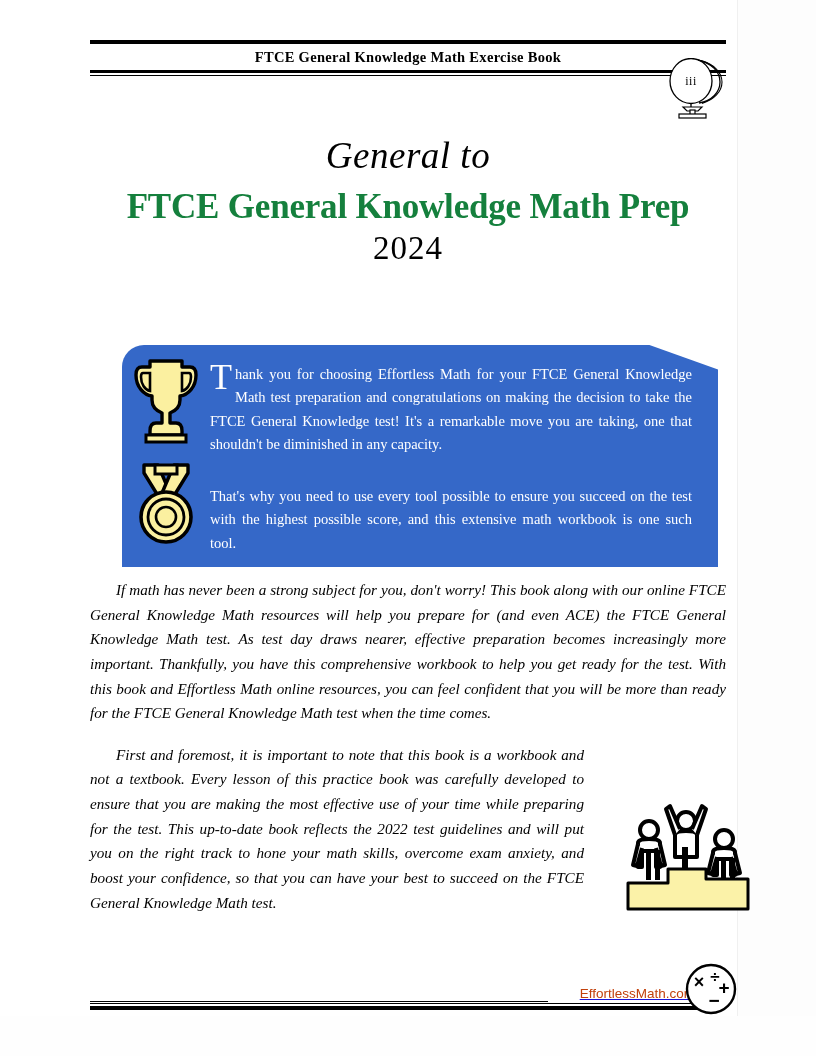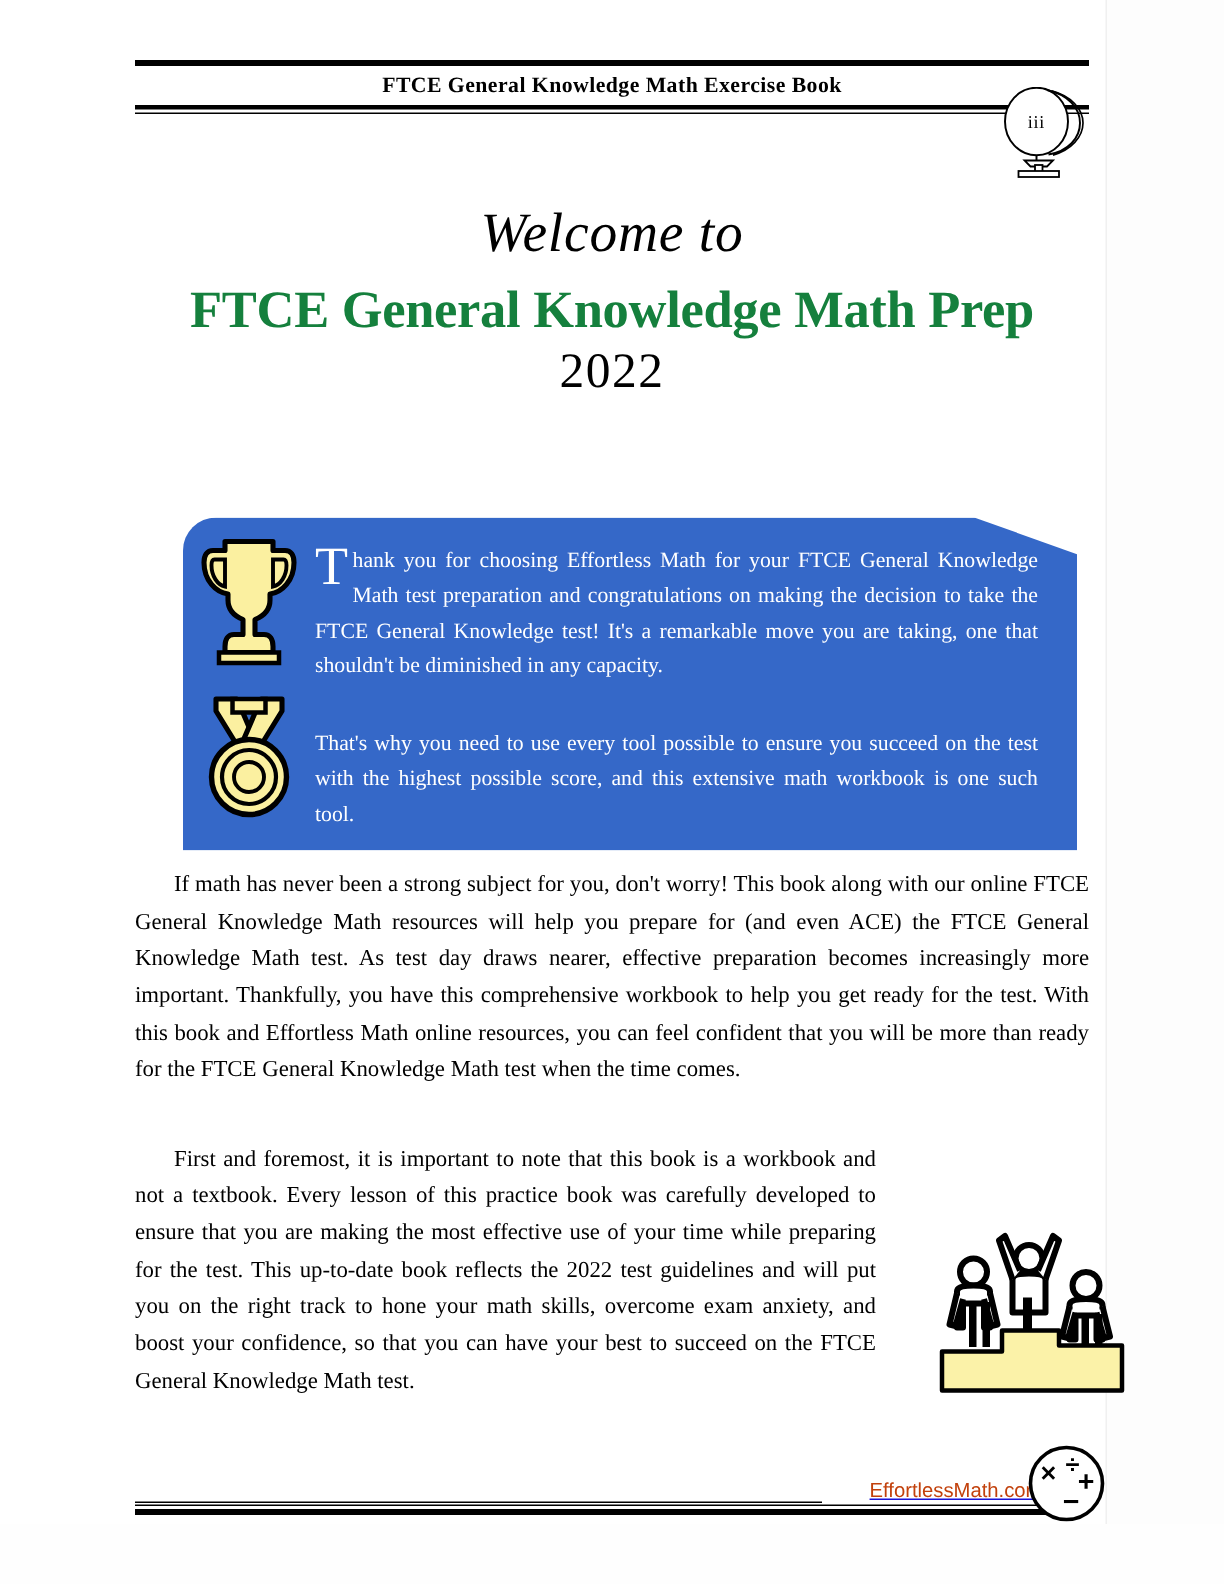--- a/index.html
+++ b/index.html
@@ -183,23 +183,24 @@
     width: 636px;
     font-family: "Liberation Serif", "DejaVu Serif", serif;
     font-size: 15.2px;
     line-height: 1.62;
     color: #000;
     text-align: justify;
   }
   .body-text p {
     margin: 0;
     text-indent: 26px;
+    font-style: italic;
   }
   .body-text p + p {
-    margin-top: 35px;
+    margin-top: 17px;
   }
 
   .podium-float {
     float: right;
     width: 128px;
     height: 120px;
     margin: 52px 0 4px 14px;
     shape-outside: margin-box;
   }
 
@@ -278,23 +279,23 @@
           <path d="M23 45.5 L23 49" stroke="#000" stroke-width="1.3" fill="none"></path>
           <path d="M15 49 L34 49 L30 53 L19 53 Z" fill="#ffffff" stroke="#000" stroke-width="1.2"></path>
           <rect x="22" y="52" width="5" height="5" fill="#ffffff" stroke="#000" stroke-width="1.2"></rect>
           <rect x="11" y="56" width="27" height="4" fill="#ffffff" stroke="#000" stroke-width="1.2"></rect>
         </svg>
         <div class="globe-num">iii</div>
       </div>
     </div>
 
     <div class="title-block">
-      <div class="welcome">Welcome to</div>
+      <div class="welcome">General to</div>
       <div class="main-title">FTCE General Knowledge Math Prep</div>
-      <div class="year">2022</div>
+      <div class="year">2024</div>
     </div>
 
     <div class="callout">
       <div class="callout-icons">
         <svg width="72" height="96" viewBox="0 0 72 96">
           <path d="M20 8 H52 V14 H60 C64 14, 66 17, 66 22 C66 34, 58 42, 50 43
                    L50 47 C50 54, 45 58, 40 60 L40 70 H46 C50 70, 52 73, 52 78 L52 82 H20 L20 78
                    C20 73, 22 70, 26 70 H32 L32 60 C27 58, 22 54, 22 47 L22 43
                    C14 42, 6 34, 6 22 C6 17, 8 14, 12 14 H20 Z" fill="#fbf0a0" stroke="#000" stroke-width="3.4" stroke-linejoin="round"></path>
           <path d="M20 20 H13 C11 20, 11 22, 11 24 C11 31, 15 37, 20 38 Z" fill="#fbf0a0" stroke="#000" stroke-width="2.6"></path>

